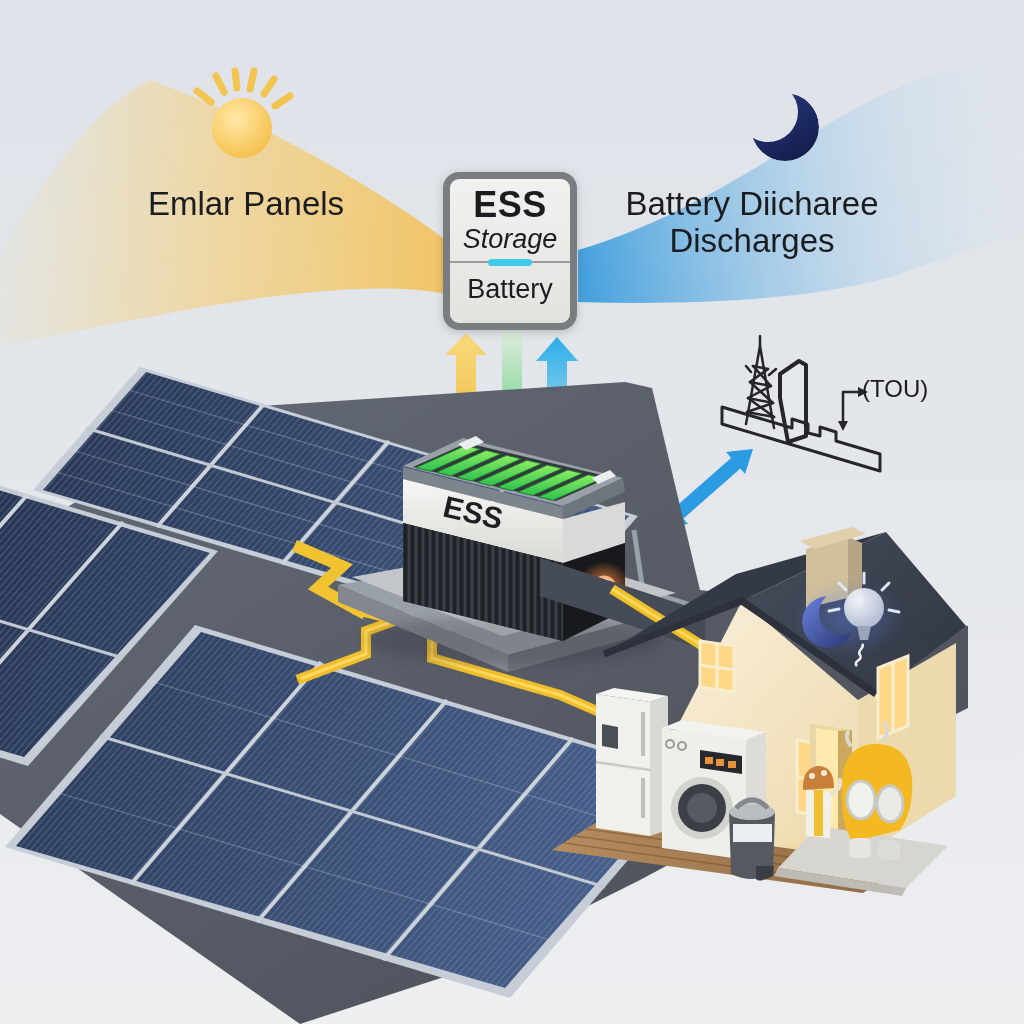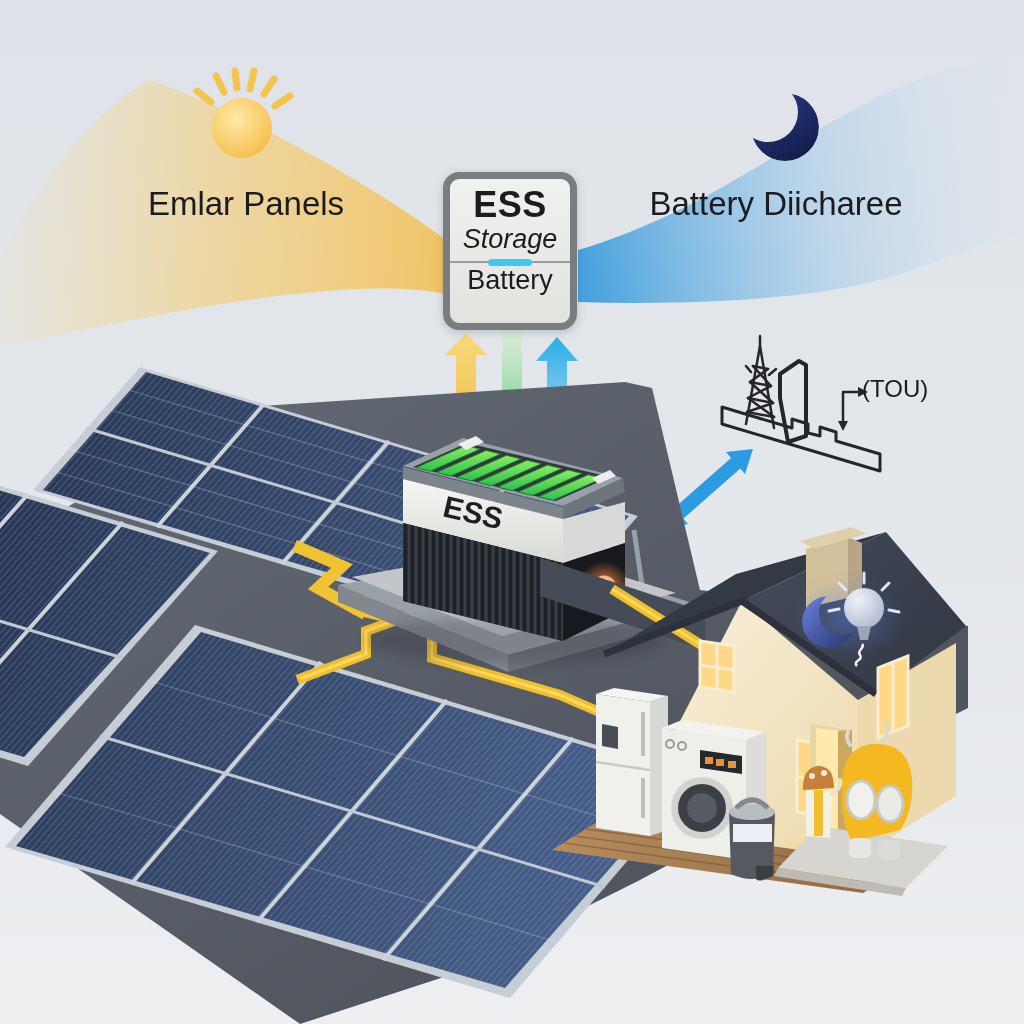--- a/index.html
+++ b/index.html
@@ -4,33 +4,33 @@
 <style>
   html,body{margin:0;padding:0;background:#cfd3d9;}
   .stage{
     position:relative;width:1024px;height:1024px;overflow:hidden;
     background:linear-gradient(180deg,#dfe3e9 0%,#e3e6ea 45%,#edeff1 100%);
     font-family:"Liberation Sans", sans-serif;color:#1b1c1f;
   }
   .stage svg{position:absolute;inset:0;z-index:1;}
   .lbl{position:absolute;z-index:2;text-align:center;font-weight:500;line-height:1.13;color:#1b1c1f;}
   .lbl-solar{left:106px;top:185px;width:280px;font-size:33px;}
-  .lbl-discharge{left:636px;top:185px;width:280px;font-size:33px;}
+  .lbl-discharge{left:612px;top:185px;width:280px;font-size:33px;}
   .lbl-tou-callout{left:862px;top:375px;width:110px;font-size:24px;text-align:left;}
   .lbl-tou-caption{left:762px;top:472px;width:190px;font-size:29px;}
   .essbox{
     position:absolute;z-index:2;left:443px;top:172px;width:134px;height:158px;box-sizing:border-box;
     border:7px solid #7a7d80;border-radius:16px;background:linear-gradient(#f1f1ef,#e2e2df);
     text-align:center;box-shadow:0 2px 8px rgba(60,65,75,.25);
   }
   .essbox-title{font-size:36px;font-weight:700;line-height:38px;margin-top:7px;letter-spacing:.5px;}
   .essbox-sub{font-size:27px;line-height:29px;margin-top:1px;font-style:italic;}
   .essbox-div{margin-top:7px;border-top:2px solid #9b9da0;position:relative;}
   .essbox-pill{position:absolute;top:-4px;left:50%;transform:translateX(-50%);width:44px;height:7px;background:#3fc9ea;border-radius:4px;display:block;}
-  .essbox-bottom{font-size:27px;margin-top:2px;}
+  .essbox-bottom{font-size:27px;margin-top:11px;}
   .unitlabel{
     position:absolute;z-index:2;left:413px;top:496px;width:120px;text-align:center;
     font-size:30px;font-weight:700;color:#1e1f22;transform:rotate(13deg);
   }
 </style>
 </head>
 <body>
 
 <div class="stage">
 
@@ -394,20 +394,21 @@
     <path d="M832,794 Q842,788 840,780" stroke="#e8e2d2" stroke-width="4" fill="none" stroke-linecap="round"></path>
   </g>
 </svg>
 
 <div class="lbl lbl-solar">
   <div>Emlar Panels</div>
 </div>
 
 <div class="lbl lbl-discharge">
   <div>Battery Diicharee</div>
+  <div>Discharges</div>
 </div>
 
 <div class="essbox">
   <div class="essbox-title">ESS</div>
   <div class="essbox-sub">Storage</div>
   <div class="essbox-div">
         <span class="essbox-pill"></span>
       </div>
   <div class="essbox-bottom">Battery</div>
 </div>

